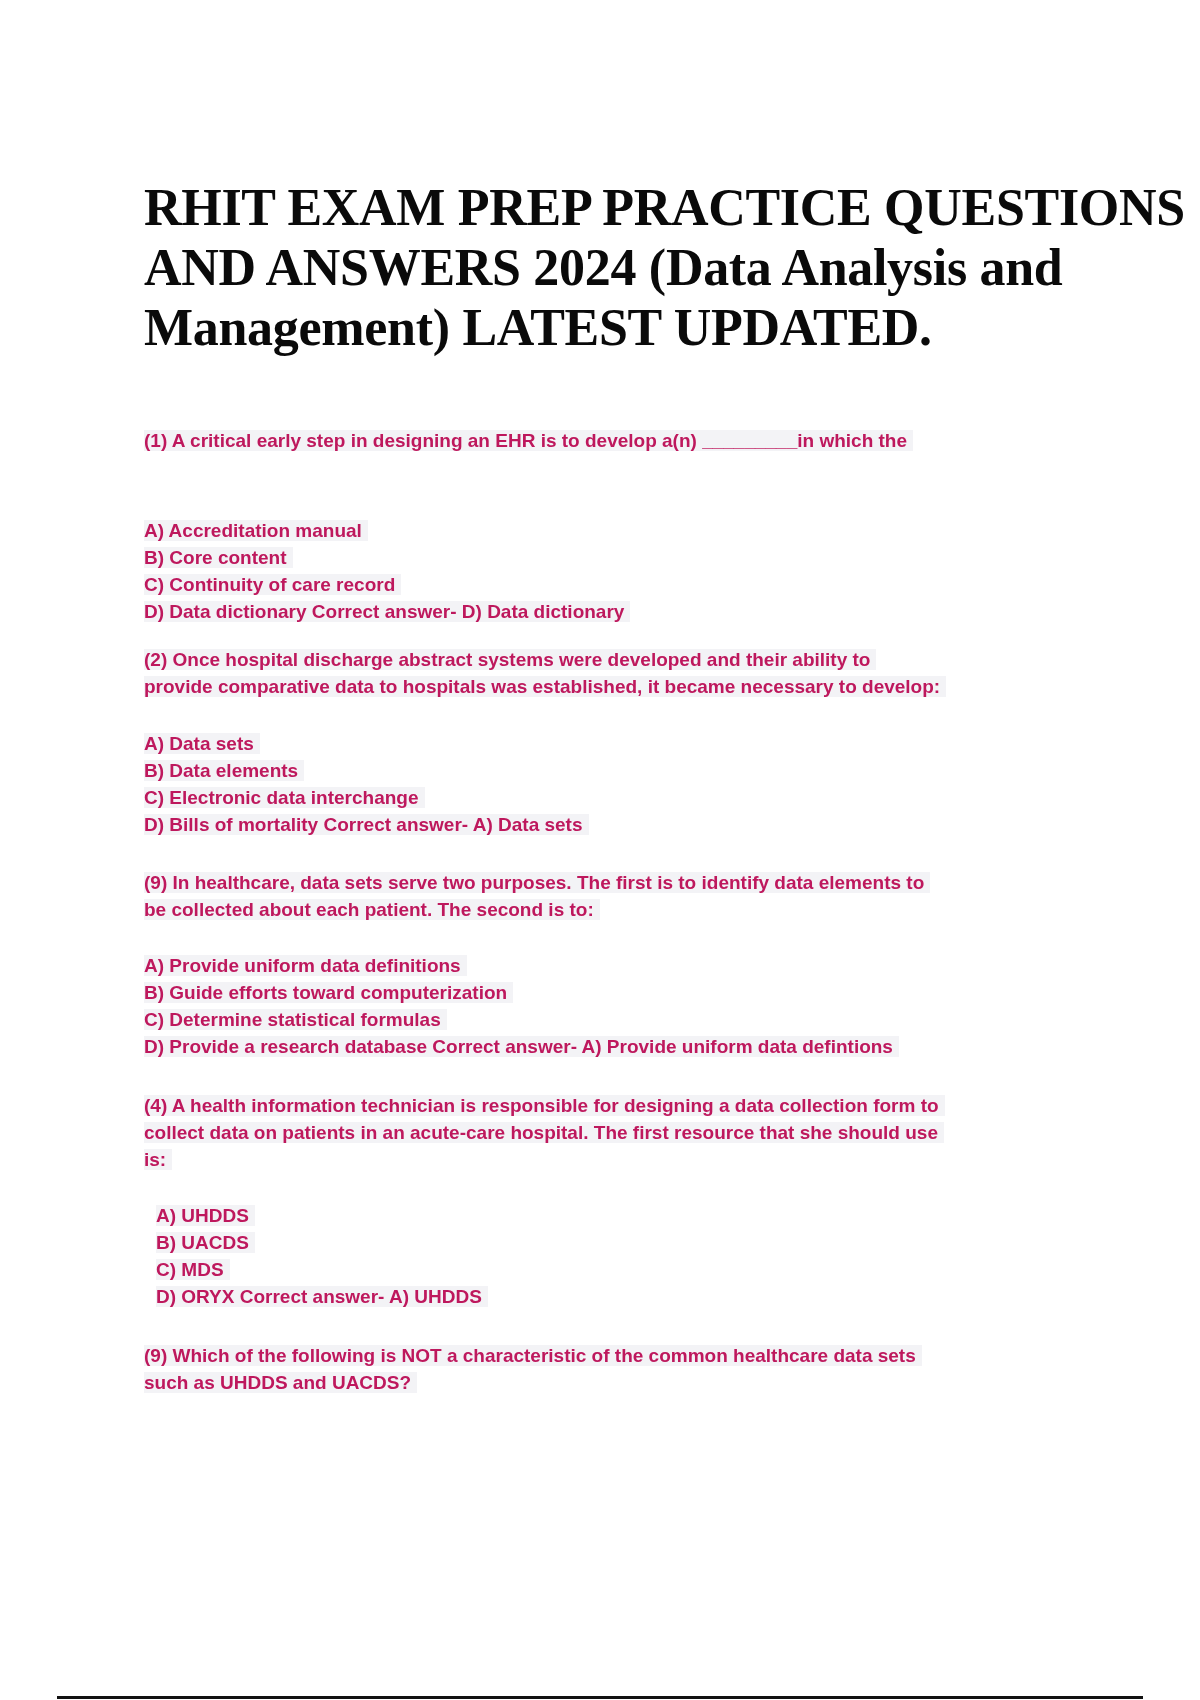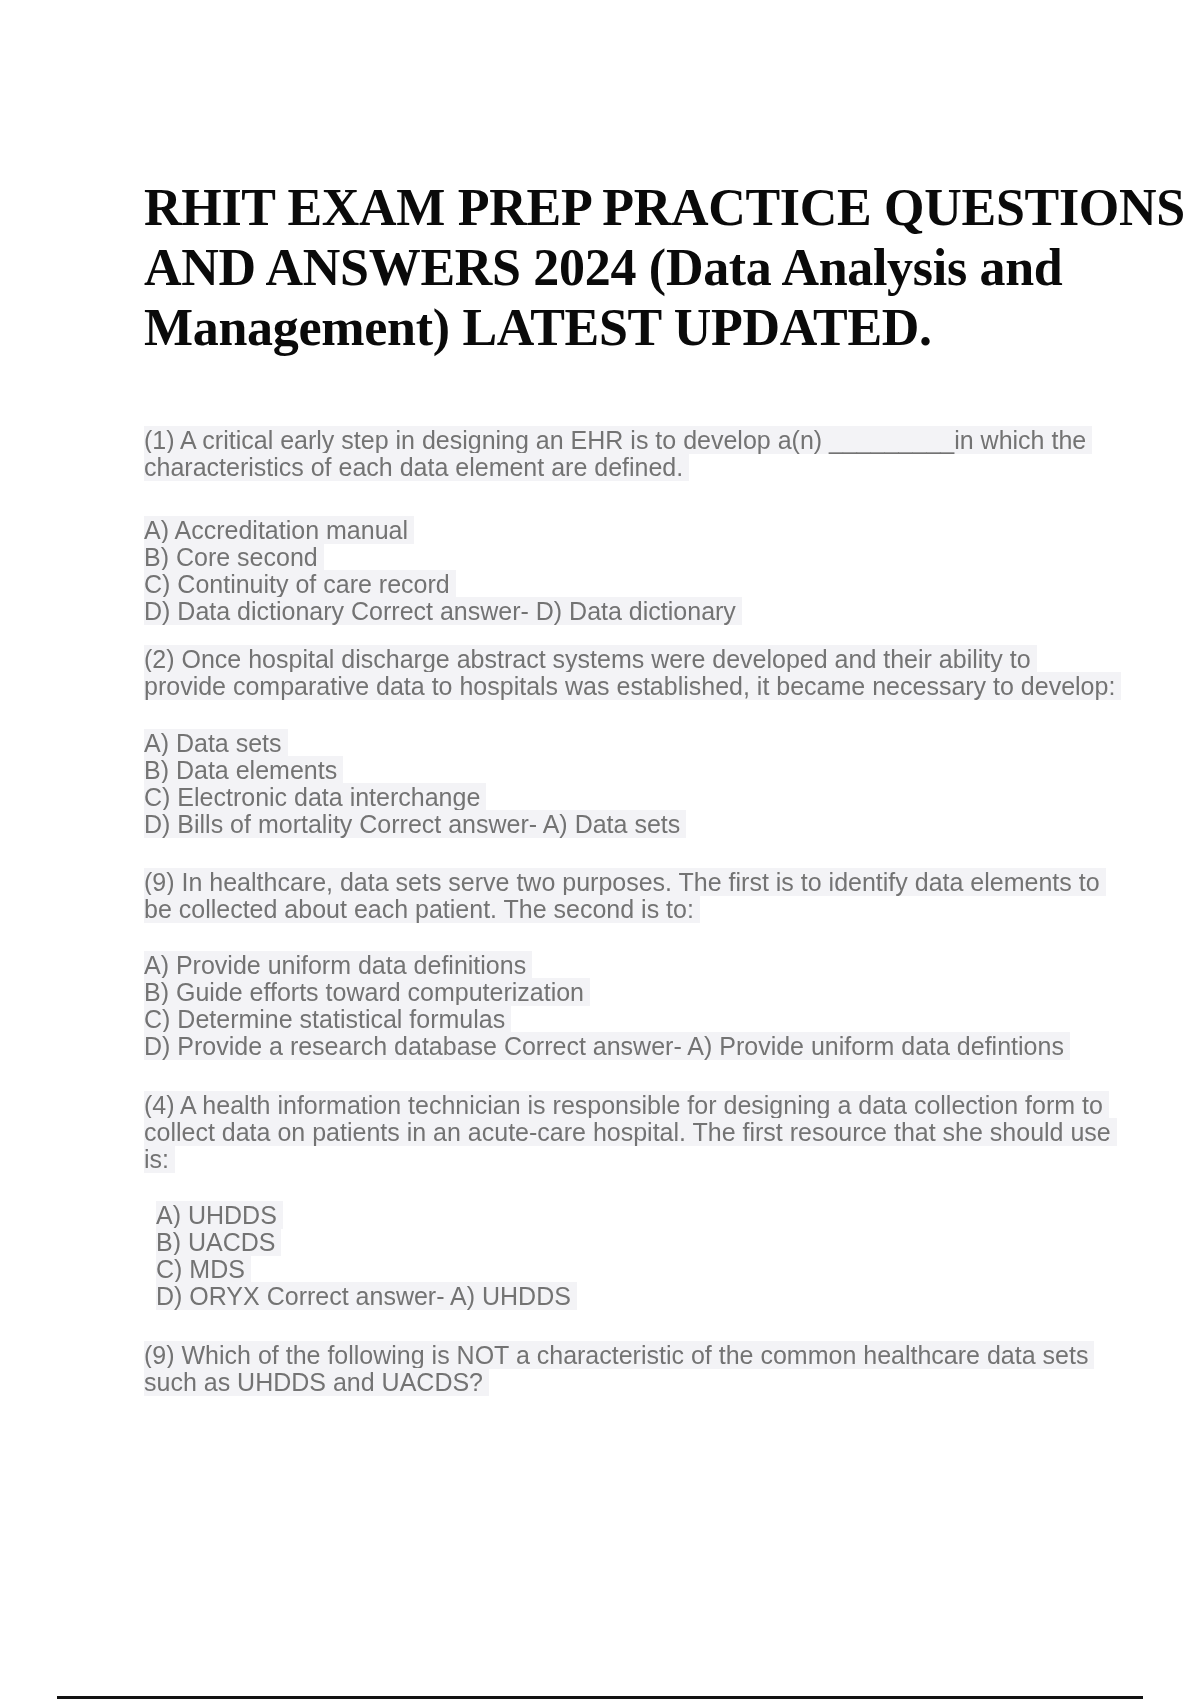--- a/index.html
+++ b/index.html
@@ -30,23 +30,24 @@
       font-weight: bold;
       font-size: 52px;
       line-height: 60px;
       color: #0a0a0a;
       white-space: nowrap;
       letter-spacing: -0.3px;
     }
     .title span { display: block; }
     .body-text {
       font-family: "Liberation Sans", "DejaVu Sans", sans-serif;
-      font-size: 25px;
+      font-size: 19px;
       line-height: 27px;
-      color: #737373;
+      color: #be185d;
+      font-weight: bold;
     }
     .block {
       position: absolute;
       left: 144px;
     }
     .line {
       display: block;
       white-space: nowrap;
     }
     .hl {
@@ -68,25 +69,24 @@
 <div class="page">
 
   <h1 class="title">
     <span>RHIT EXAM PREP PRACTICE QUESTIONS</span>
     <span>AND ANSWERS 2024 (Data Analysis and</span>
     <span>Management) LATEST UPDATED.</span>
   </h1>
 
   <div class="block body-text" style="top:427px;">
     <span class="line"><span class="hl">(1) A critical early step in designing an EHR is to develop a(n) _________in which the</span></span>
-    <span class="line"><span class="hl">characteristics of each data element are defined.</span></span>
   </div>
   <div class="block body-text" style="top:517px;">
     <span class="line"><span class="hl">A) Accreditation manual</span></span>
-    <span class="line"><span class="hl">B) Core second</span></span>
+    <span class="line"><span class="hl">B) Core content</span></span>
     <span class="line"><span class="hl">C) Continuity of care record</span></span>
     <span class="line"><span class="hl">D) Data dictionary  Correct answer- D) Data dictionary</span></span>
   </div>
 
   <div class="block body-text" style="top:646px;">
     <span class="line"><span class="hl">(2) Once hospital discharge abstract systems were developed and their ability to</span></span>
     <span class="line"><span class="hl">provide comparative data to hospitals was established, it became necessary to develop:</span></span>
   </div>
   <div class="block body-text" style="top:730px;">
     <span class="line"><span class="hl">A) Data sets</span></span>

